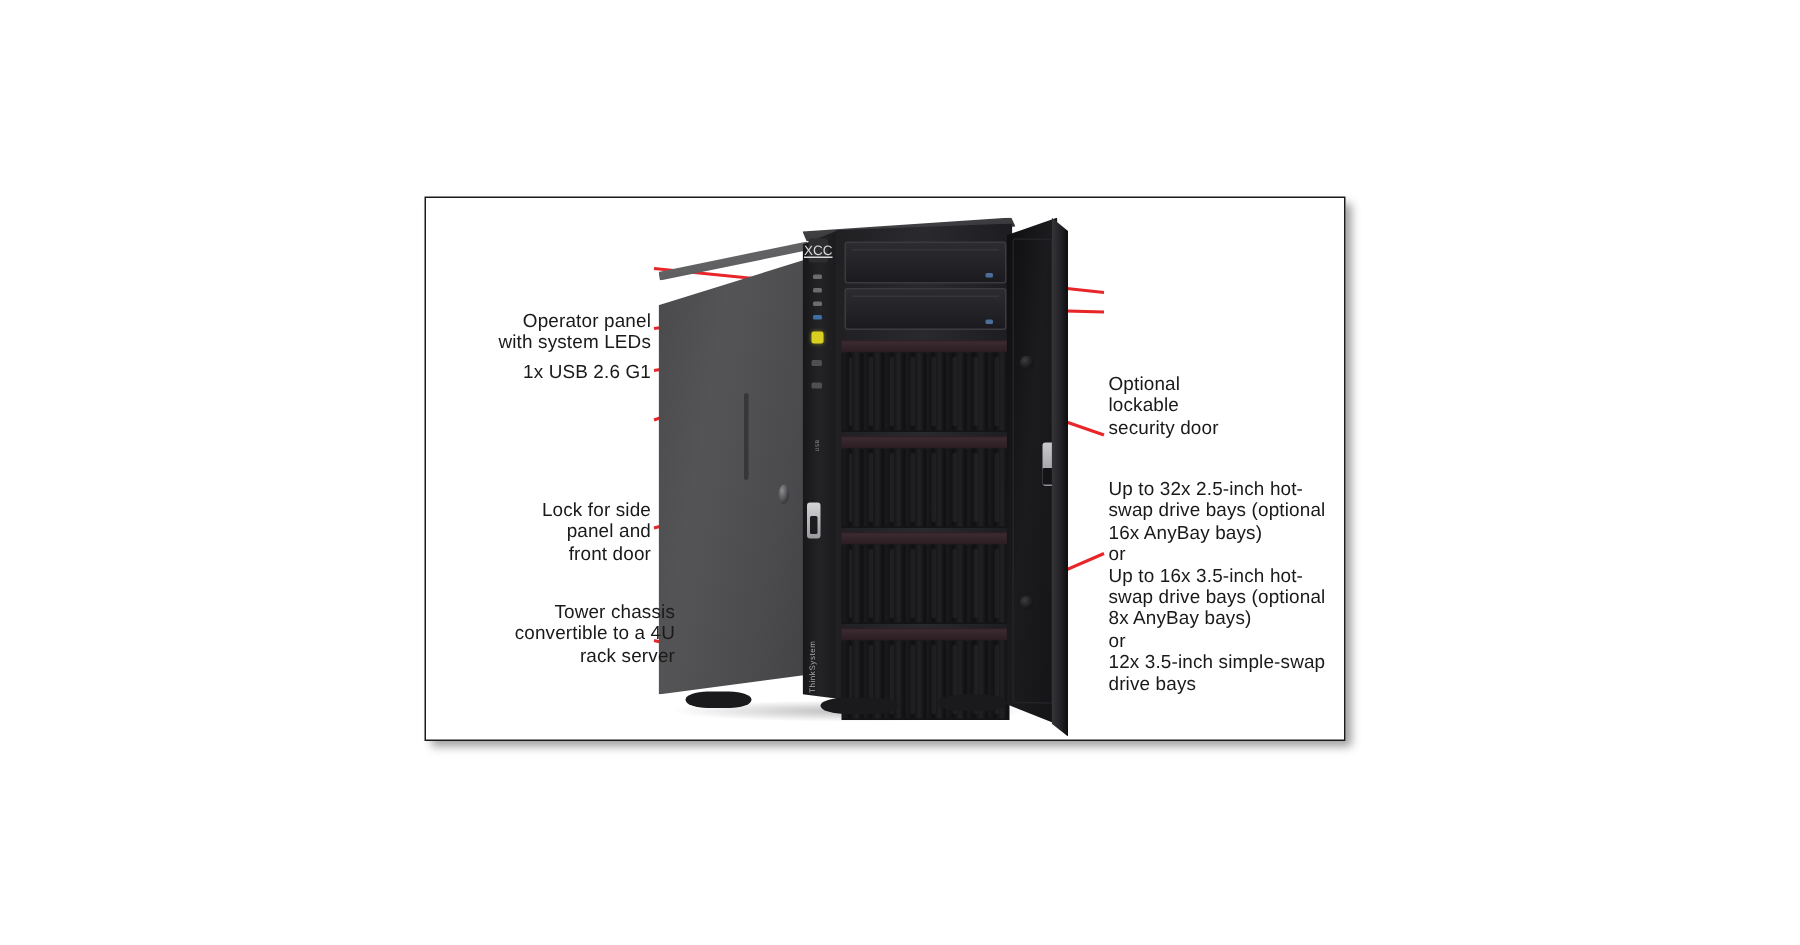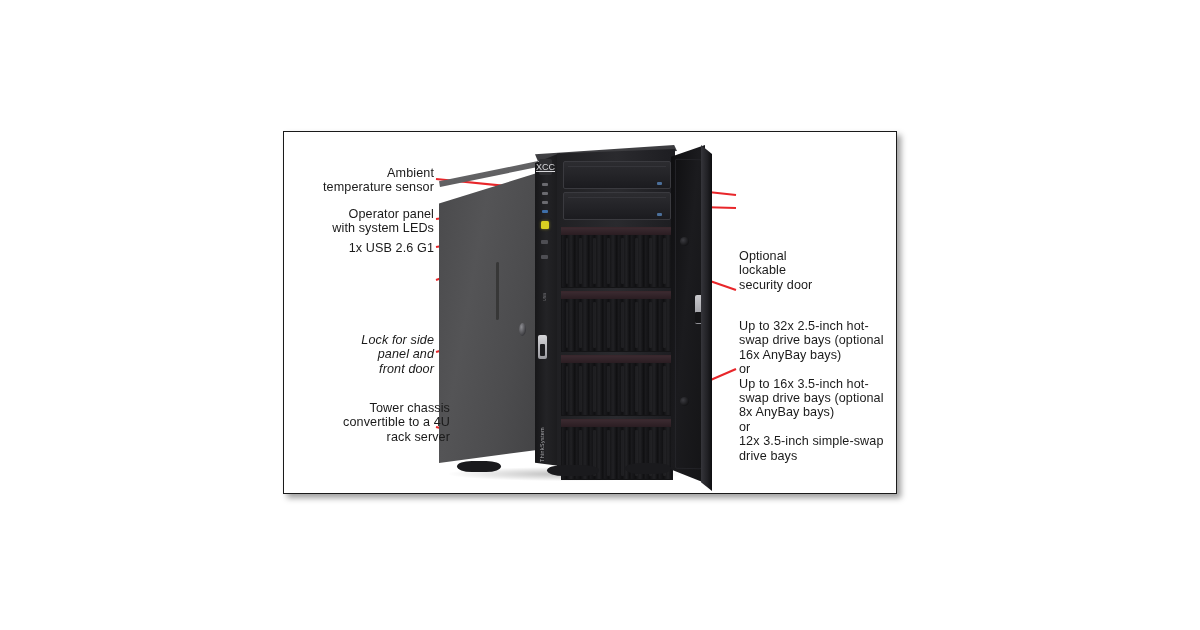--- a/index.html
+++ b/index.html
@@ -305,30 +305,28 @@
         <div class="hinge" style="top:252px;"></div>
         <div class="door-latch"></div>
         <div class="door-edge"></div>
       </div>
 
       <div class="foot" style="left:18px;top:316px;width:44px;height:11px;"></div>
       <div class="foot" style="left:108px;top:320px;width:52px;height:11px;"></div>
       <div class="foot" style="left:186px;top:318px;width:46px;height:11px;"></div>
     </div>
 
-    <div class="callout right-al" style="left:0px;top:34px;width:150px;">Ambient
-temperature sensor</div>
 
     <div class="callout right-al" style="left:0px;top:75px;width:150px;">Operator panel
 with system LEDs</div>
 
     <div class="callout right-al" style="left:0px;top:109px;width:150px;">1x USB 2.6 G1</div>
 
 
-    <div class="callout right-al" style="left:0px;top:201px;width:150px;font-style:italic;">Lock for side
+    <div class="callout right-al" style="left:0px;top:201px;width:150px;">Lock for side
 panel and
 front door</div>
 
     <div class="callout right-al" style="left:16px;top:269px;width:150px;">Tower chassis
 convertible to a 4U
 rack server</div>
 
 
     <div class="callout left-al" style="left:455px;top:117px;width:158px;">Optional
 lockable

